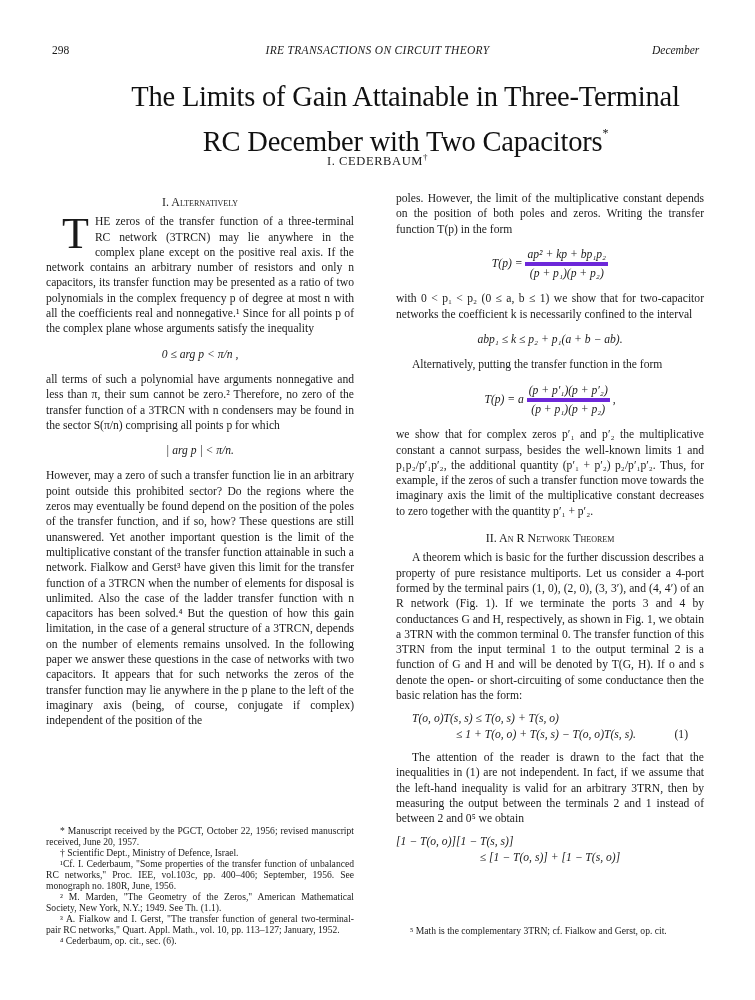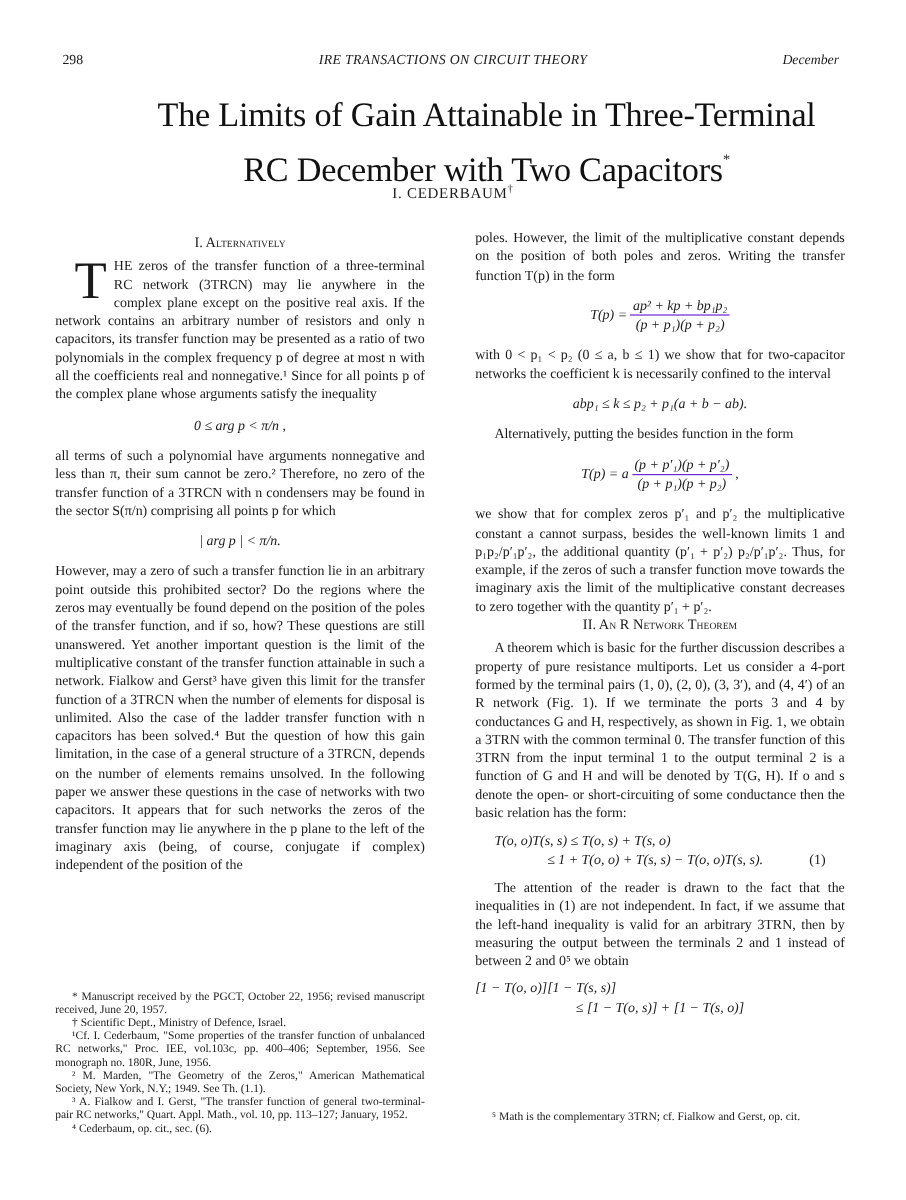--- a/index.html
+++ b/index.html
@@ -22,21 +22,21 @@
   .col { position: absolute; width: 308px; font-size: 11.6px; line-height: 15.3px; text-align: justify; }
   .colL { left: 46px; top: 195px; }
   .colR { left: 396px; top: 191px; }
   .sec { text-align: center; font-variant: small-caps; font-size: 12px; margin: 0 0 4px 0; }
   p { margin: 0; }
   .indent { text-indent: 16px; }
   .dropwrap { position: relative; }
   .dropcap { float: left; font-size: 44px; line-height: 38px; margin: 1px 6px 0 16px; font-weight: normal; }
   .eq { text-align: center; font-style: italic; margin: 10px 0 10px 0; }
   .frac { display: inline-block; vertical-align: middle; text-align: center; }
-  .frac .num { display: block; border-bottom: 1px solid #6d28d9; padding: 0 2px; }
+  .frac .num { display: block; border-bottom: 4px solid #6d28d9; padding: 0 2px; }
   .frac .den { display: block; padding: 0 2px; }
   .eqrow { display: flex; align-items: center; font-style: italic; }
   .eqnum { font-style: normal; margin-left: auto; }
   .footnotes { position: absolute; font-size: 9.6px; line-height: 11px; text-align: justify; width: 308px; }
   .fnL { left: 46px; top: 825px; }
   .fnR { left: 396px; top: 925px; }
   .fn { text-indent: 14px; margin: 0; }
 </style>
 </head>
 <body>
@@ -80,31 +80,31 @@
   <p>poles. However, the limit of the multiplicative constant depends on the position of both poles and zeros. Writing the transfer function T(p) in the form</p>
   <div class="eq">
     <span>T(p) =</span>
     <span class="frac">
       <span class="num">ap² + kp + bp₁p₂</span>
       <span class="den">(p + p₁)(p + p₂)</span>
     </span>
   </div>
   <p>with 0 &lt; p₁ &lt; p₂ (0 ≤ a, b ≤ 1) we show that for two-capacitor networks the coefficient k is necessarily confined to the interval</p>
   <div class="eq">abp₁ ≤ k ≤ p₂ + p₁(a + b − ab).</div>
-  <p class="indent">Alternatively, putting the besides function in the form</p>
+  <p class="indent">Alternatively, putting the transfer function in the form</p>
   <div class="eq">
     <span>T(p) = a</span>
     <span class="frac">
       <span class="num">(p + p′₁)(p + p′₂)</span>
       <span class="den">(p + p₁)(p + p₂)</span>
     </span>
     <span>,</span>
   </div>
   <p>we show that for complex zeros p′₁ and p′₂ the multiplicative constant a cannot surpass, besides the well-known limits 1 and p₁p₂/p′₁p′₂, the additional quantity (p′₁ + p′₂) p₂/p′₁p′₂. Thus, for example, if the zeros of such a transfer function move towards the imaginary axis the limit of the multiplicative constant decreases to zero together with the quantity p′₁ + p′₂.</p>
-  <div class="sec" style="text-align:center;">II. An R Network Theorem</div>
+  <div class="sec" style="margin-top:12px;text-align:center;">II. An R Network Theorem</div>
   <p class="indent">A theorem which is basic for the further discussion describes a property of pure resistance multiports. Let us consider a 4-port formed by the terminal pairs (1, 0), (2, 0), (3, 3′), and (4, 4′) of an R network (Fig. 1). If we terminate the ports 3 and 4 by conductances G and H, respectively, as shown in Fig. 1, we obtain a 3TRN with the common terminal 0. The transfer function of this 3TRN from the input terminal 1 to the output terminal 2 is a function of G and H and will be denoted by T(G, H). If o and s denote the open- or short-circuiting of some conductance then the basic relation has the form:</p>
   <div style="margin:8px 16px;">
     <div class="eqrow">
         <span>T(o, o)T(s, s) ≤ T(o, s) + T(s, o)</span>
       </div>
     <div class="eqrow">
         <span style="margin-left:44px;">≤ 1 + T(o, o) + T(s, s) − T(o, o)T(s, s).</span>
         <span class="eqnum">(1)</span>
       </div>
   </div>

